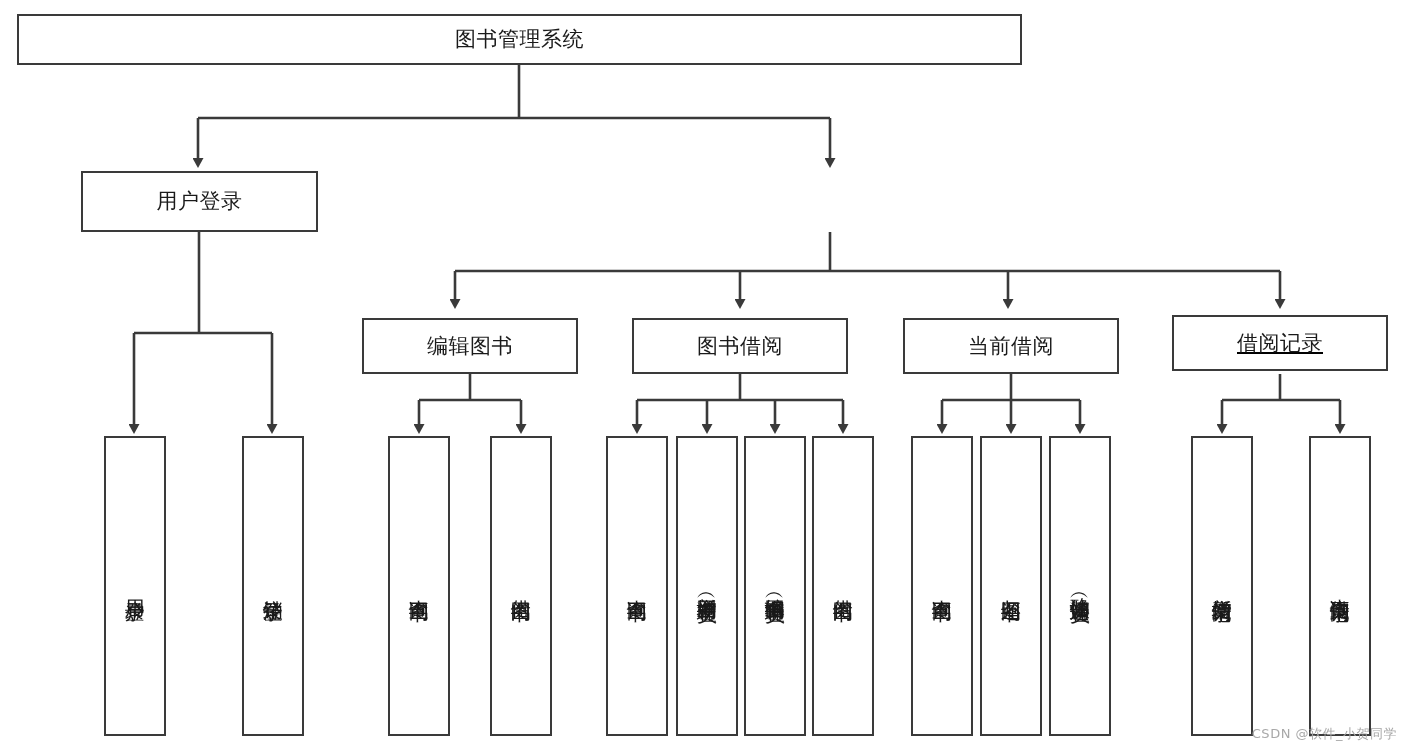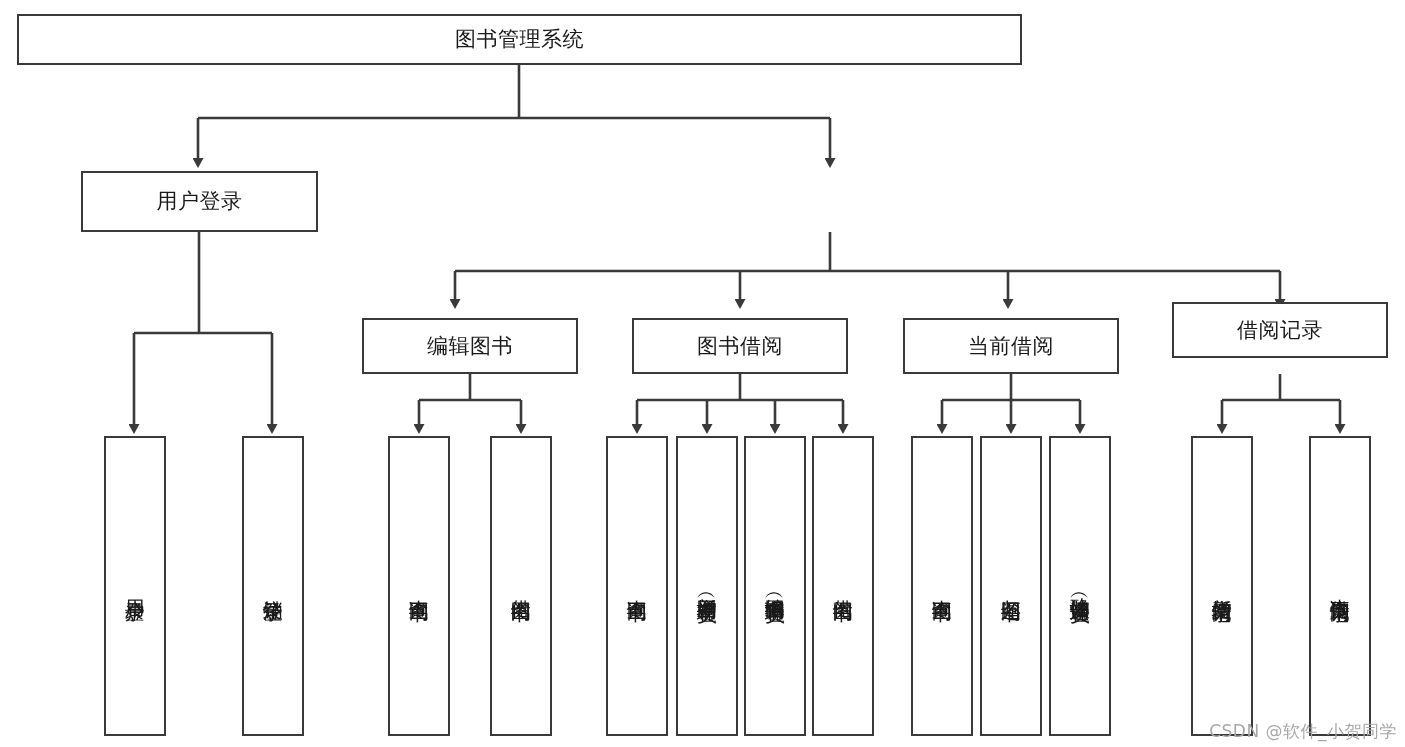--- a/index.html
+++ b/index.html
@@ -54,21 +54,21 @@
     font-size: 20px;
     line-height: 1.42;
     letter-spacing: 1px;
     white-space: nowrap;
     max-height: 290px;
   }
   #watermark {
     position: absolute;
     right: 8px;
     bottom: 4px;
-    font-size: 17px;
+    font-size: 13px;
     color: #a8a8a8;
     letter-spacing: 0.5px;
     z-index: 5;
     white-space: nowrap;
   }
 </style>
 </head>
 <body>
 
 <div id="canvas">
@@ -133,21 +133,21 @@
 
   <div class="node" style="left:362px; top:318px; width:216px; height:56px;">
     <span class="label">编辑图书</span>
   </div>
   <div class="node" style="left:632px; top:318px; width:216px; height:56px;">
     <span class="label">图书借阅</span>
   </div>
   <div class="node" style="left:903px; top:318px; width:216px; height:56px;">
     <span class="label">当前借阅</span>
   </div>
-  <div class="node" style="left:1172px; top:302px; width:216px; height:56px;">
+  <div class="node" style="left:1172px; top:315px; width:216px; height:56px;text-decoration:underline;">
     <span class="label">借阅记录</span>
   </div>
 
   <div class="node leaf" style="left:104px; top:436px; width:62px; height:300px;">
     <span class="label">用户登录</span>
   </div>
   <div class="node leaf" style="left:242px; top:436px; width:62px; height:300px;">
     <span class="label">注销登录</span>
   </div>
 

